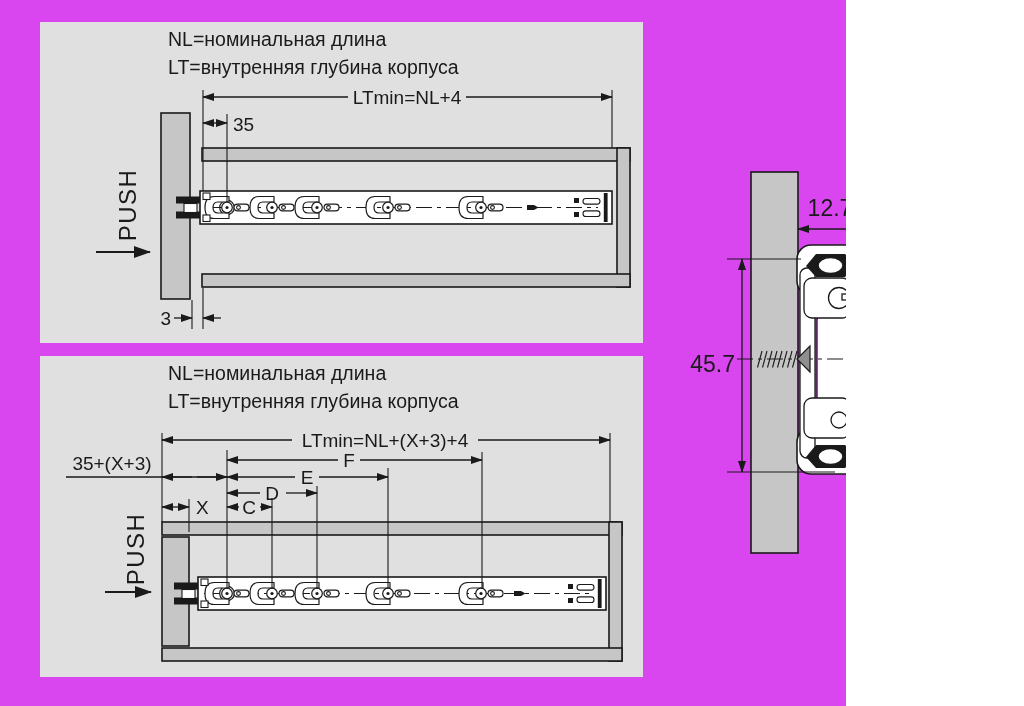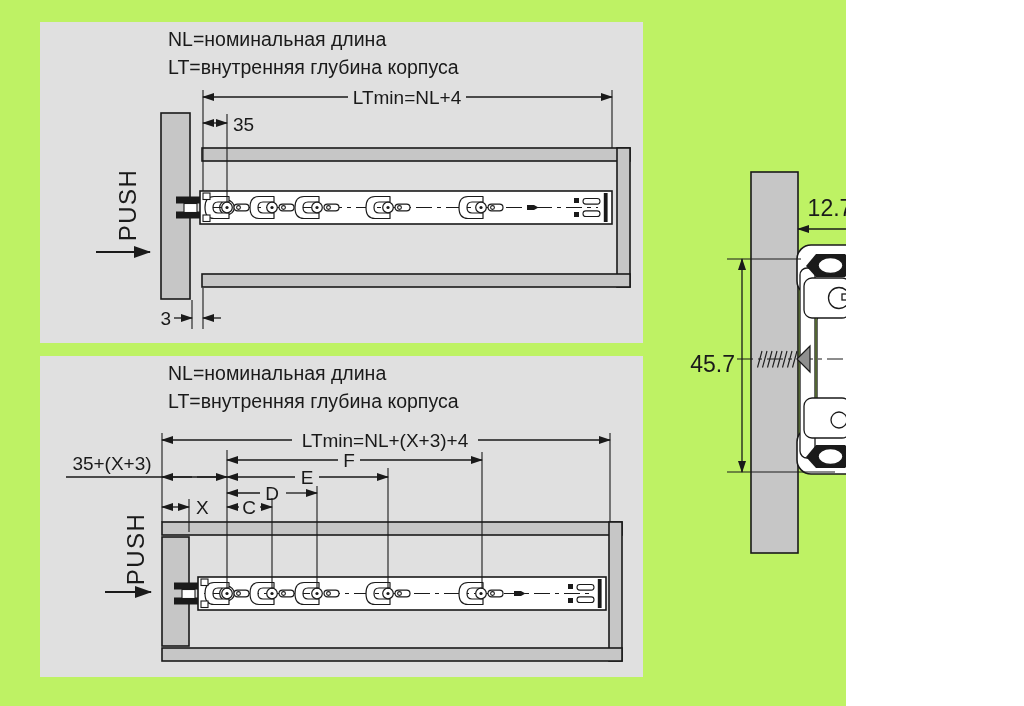--- a/index.html
+++ b/index.html
@@ -1,16 +1,16 @@
 <!DOCTYPE html>
 <html><head>
 <meta charset="utf-8">
 <style>
   html,body{margin:0;padding:0;background:#ffffff;}
-  #stage{position:relative;width:846px;height:706px;background:#bef264;overflow:hidden;}
+  #stage{position:relative;width:846px;height:706px;background:#d946ef;overflow:hidden;}
   svg{position:absolute;left:0;top:0;}
   text{fill:#1a1a1a;font-family:"Liberation Sans",sans-serif;}
   .title{font-size:19.5px;}
   .lbl{font-size:19px;}
   .lbl-lg{font-size:23px;}
   .push{font-size:24px;letter-spacing:1.5px;}
   .wood{fill:#c6c6c6;stroke:#1a1a1a;stroke-width:1.6;}
   .white-part{fill:#ffffff;stroke:#1a1a1a;stroke-width:1.6;}
   .thin-part{fill:#ffffff;stroke:#1a1a1a;stroke-width:1.3;}
   .dim{stroke:#1a1a1a;stroke-width:1.3;fill:none;}

